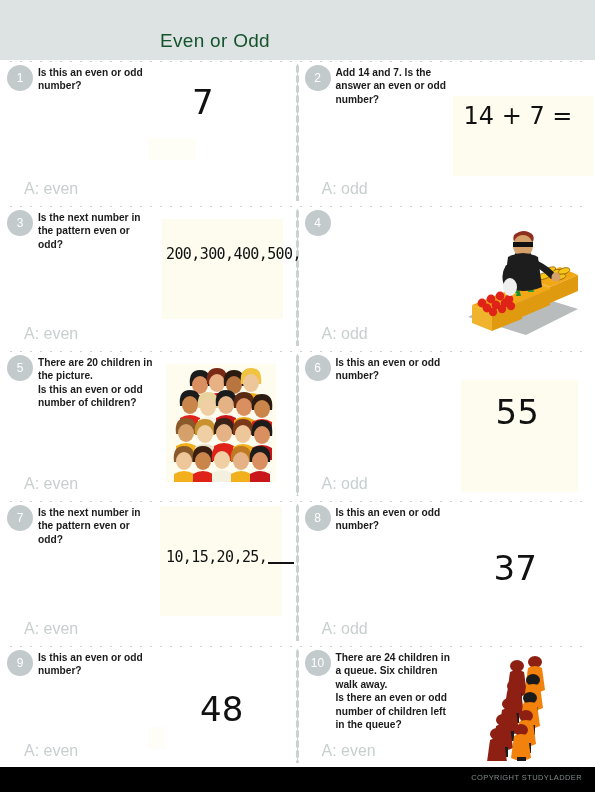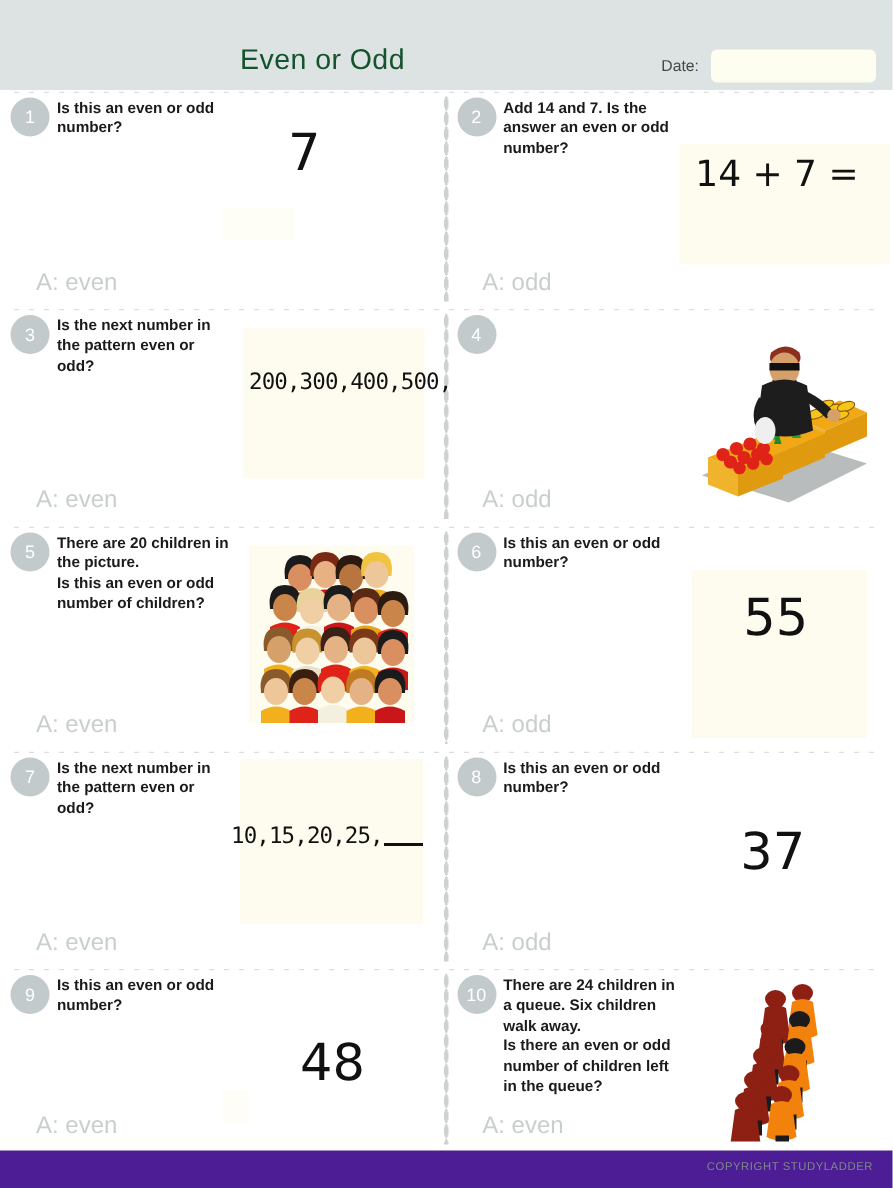--- a/index.html
+++ b/index.html
@@ -162,41 +162,37 @@
   }
   .art {
     position: absolute;
   }
 
   
   .footer {
     position: absolute;
     left: 0; top: 767px;
     width: 595px; height: 25px;
-    background: #4c1d95;
+    background: #000000;
   }
   .copyright {
     position: absolute;
     right: 13px; top: 6px;
     font-size: 7.5px;
     letter-spacing: 0.4px;
     color: #7d8a8a;
   }
 </style>
 </head>
 <body>
 
 <div class="header">
   <div class="worksheet-title">Even or Odd</div>
 
 
-  <div class="field-row field-date-row">
-    <span class="field-label">Date:</span>
-    <input class="field-input" type="text" value="" style="">
-  </div>
 </div>
 
 <div class="grid">
 
   <div class="qrow r1">
     <div class="dot-h" style="top:0;"></div>
     <div class="dot-v" style="left:296px;"></div>
 
     <div class="cell">
       <div class="badge">1</div>
@@ -436,21 +432,21 @@
   <div class="qrow r4">
     <div class="dot-h" style="top:0;"></div>
     <div class="dot-v" style="left:296px;"></div>
 
     <div class="cell">
       <div class="badge">7</div>
       <div class="qtext">Is the next number in
 the pattern even or
 odd?</div>
       <div class="cream" style="left:160px; top:6px; width:122px; height:110px;"></div>
-      <div class="pattern" style="left:154px; top:48px;">
+      <div class="pattern" style="left:166px; top:48px;">
         <span>10,15,20,25,</span><span class="blank-line"></span>
       </div>
       <div class="answer">A: even</div>
     </div>
 
     <div class="cell">
       <div class="badge">8</div>
       <div class="qtext">Is this an even or odd
 number?</div>
       <div class="bignum" style="left:196px; top:48px;">37</div>

